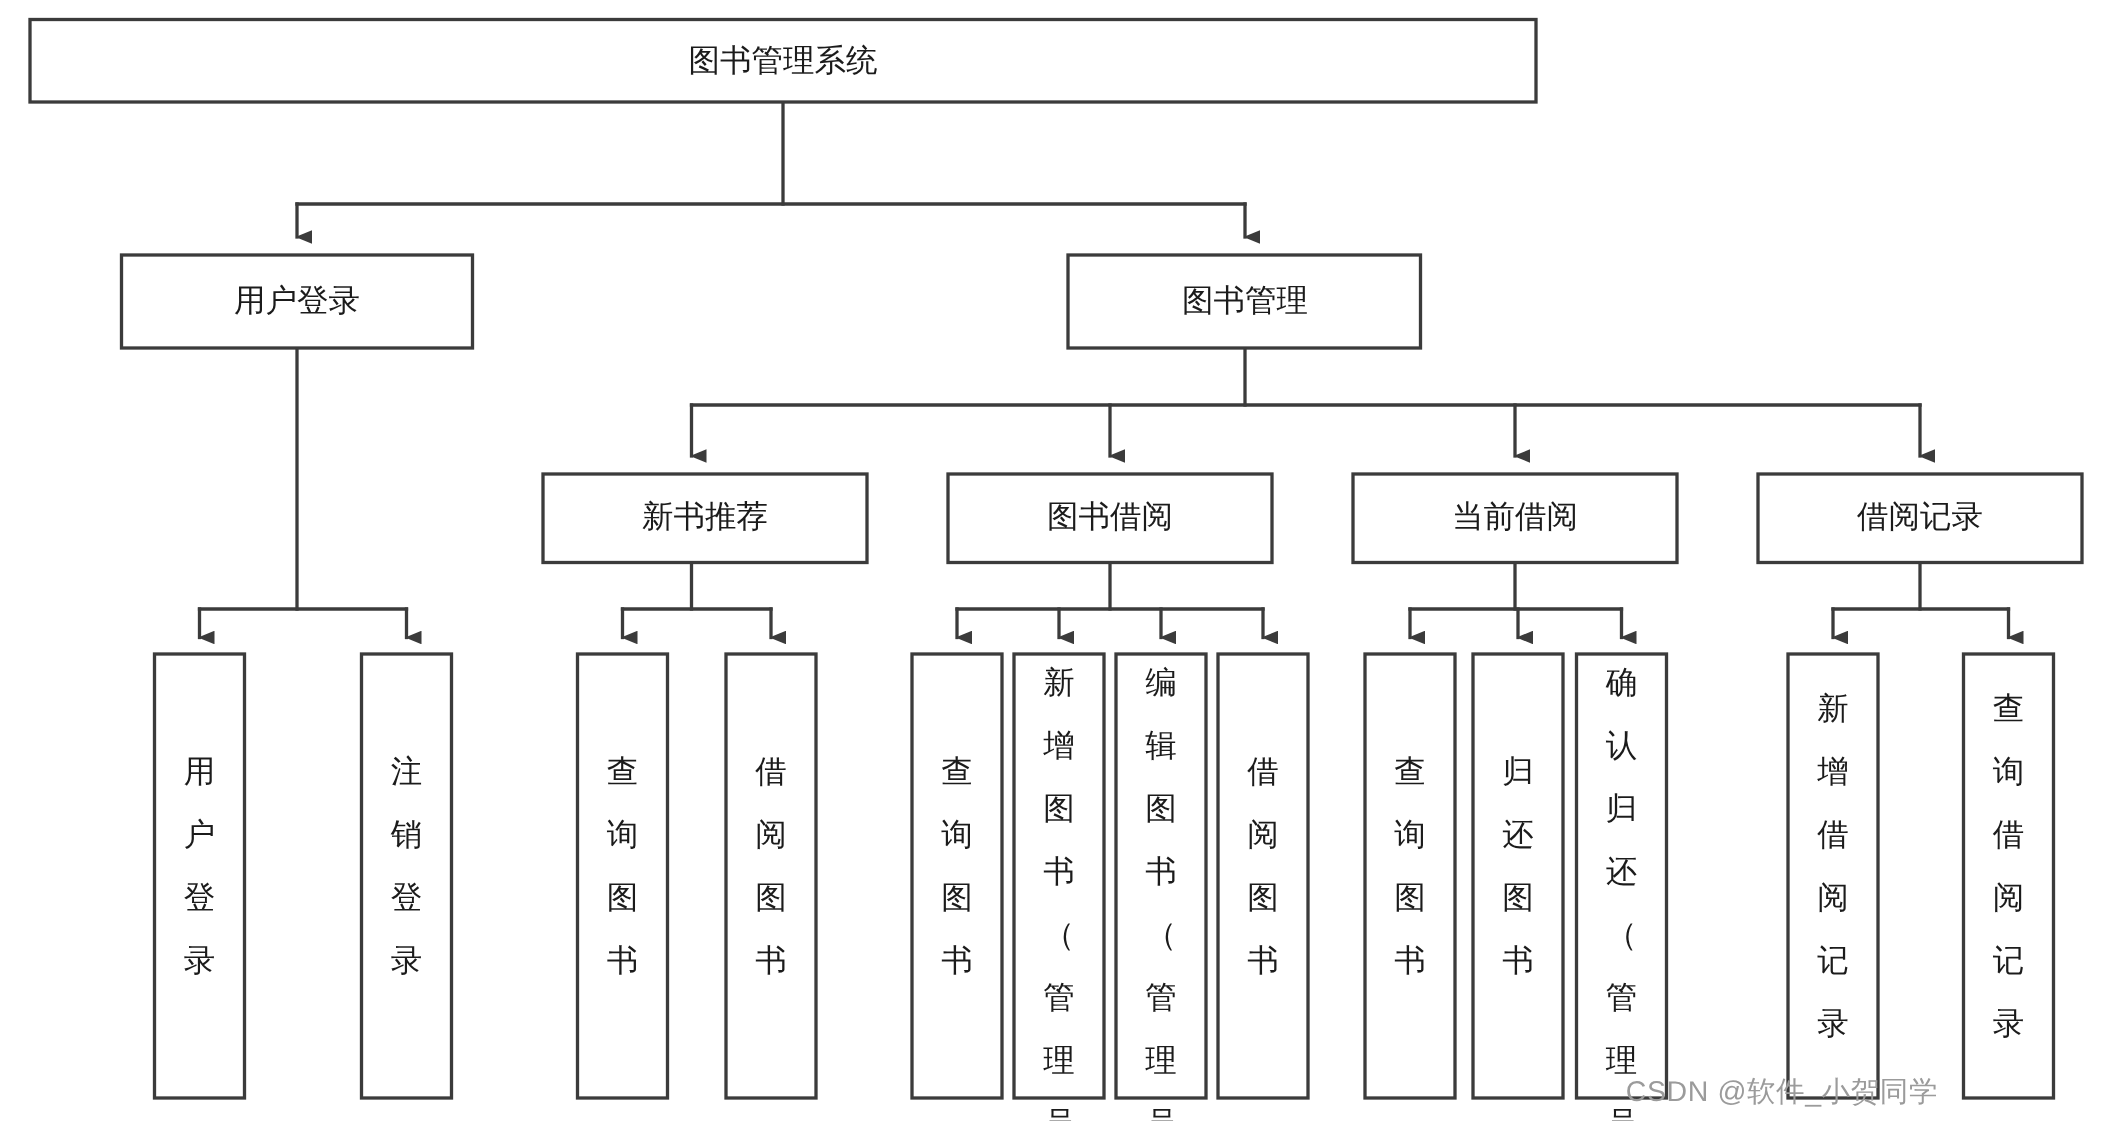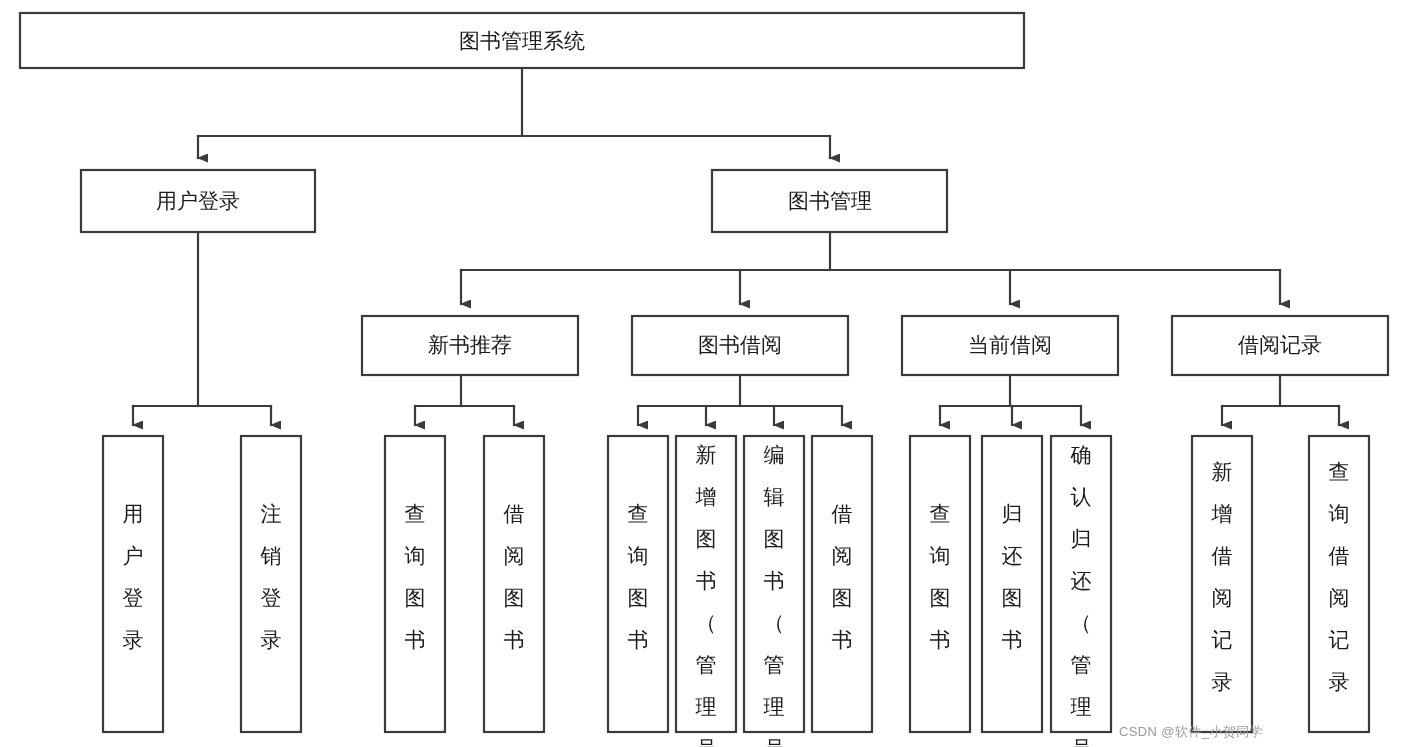--- a/index.html
+++ b/index.html
@@ -11,20 +11,21 @@
     width: 1405px;
     height: 747px;
     font-family: "Liberation Sans", "DejaVu Sans", sans-serif;
     overflow: hidden;
     position: relative;
   }
   #diagram-root {
     position: relative;
     width: 1271px;
     height: 747px;
+    padding-left: 29px;
   }
   svg.diagram-canvas {
     position: absolute;
     top: 0;
     left: 0;
     width: 1405px;
     height: 747px;
   }
   .node-box {
     fill: #ffffff;
@@ -52,21 +53,21 @@
     font-family: "Liberation Sans", "DejaVu Sans", sans-serif;
     font-size: 21px;
     fill: #1b1b1b;
     text-anchor: middle;
   }
   .watermark-text {
     position: absolute;
     right: 8px;
     bottom: 6px;
     font-family: "Liberation Sans", "DejaVu Sans", sans-serif;
-    font-size: 13px;
+    font-size: 19px;
     color: #9b9b9b;
     white-space: nowrap;
     letter-spacing: 0.4px;
     pointer-events: none;
     margin-left: 29px;
   }
 </style>
 </head>
 <body>
 

